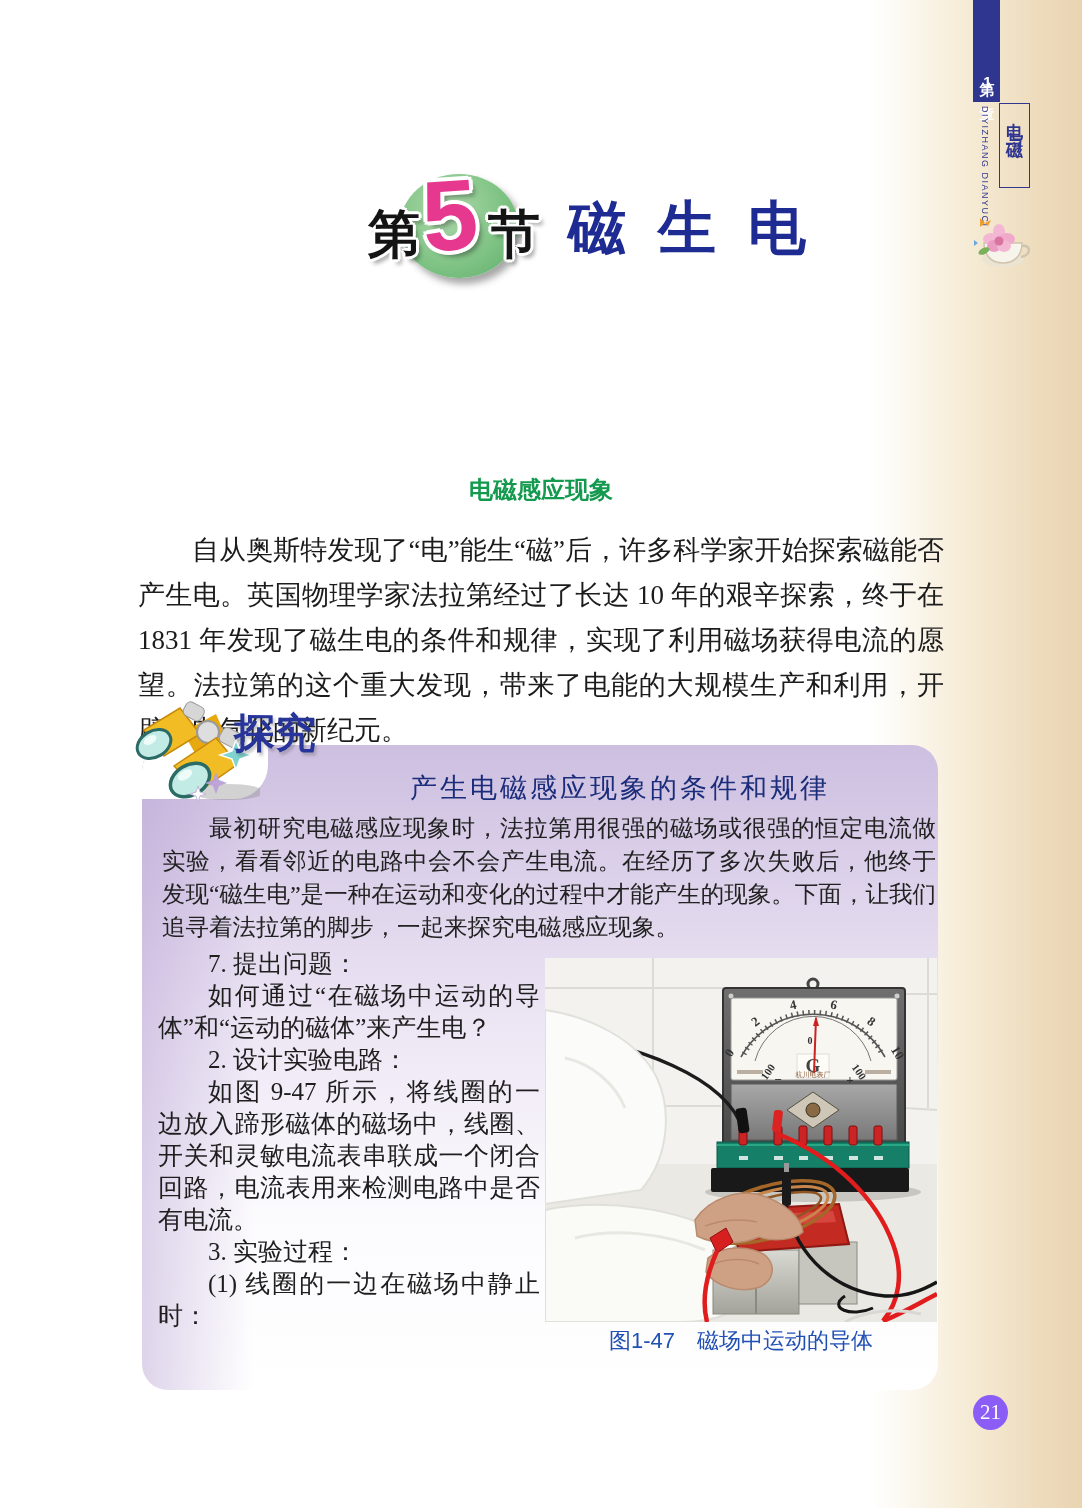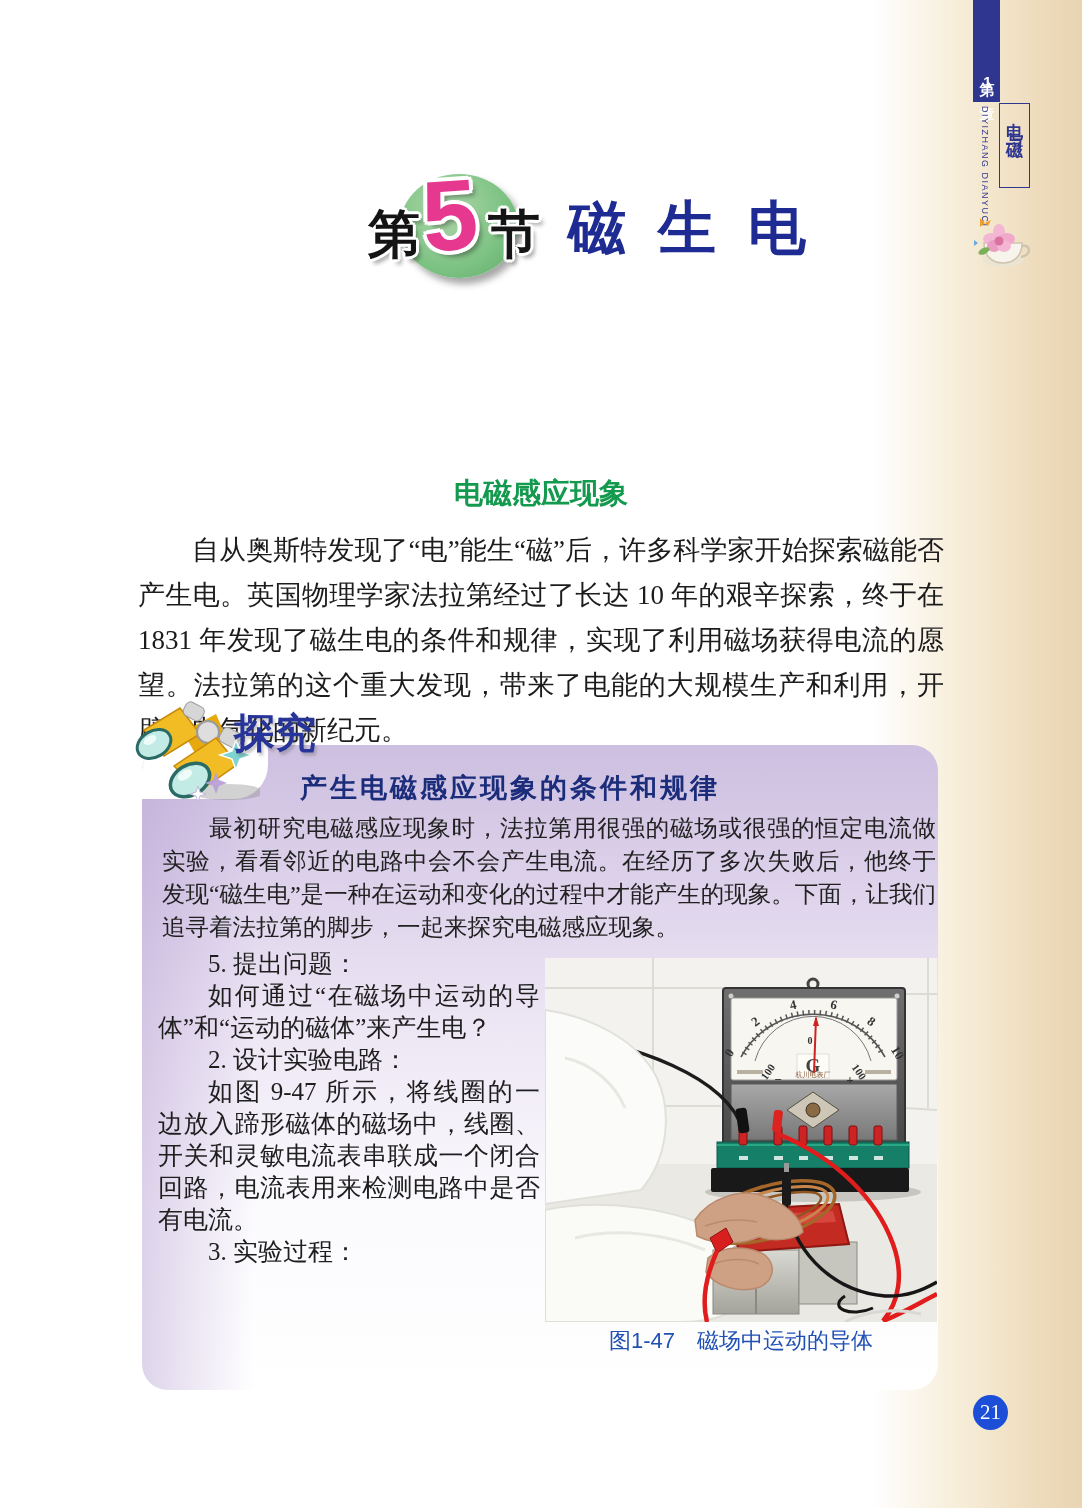--- a/index.html
+++ b/index.html
@@ -38,48 +38,48 @@
     text-shadow:-3px -3px 0 #fff, 3px -3px 0 #fff, -3px 3px 0 #fff, 3px 3px 0 #fff,
                 -4px 0 0 #fff, 4px 0 0 #fff, 0 -4px 0 #fff, 0 4px 0 #fff, 5px 6px 5px rgba(0,0,0,.35); }
   .sec-title { position:absolute; left:208px; top:24px; font-size:58px; font-weight:bold; color:#1e2b92;
     letter-spacing:32px; font-family:"Liberation Sans","DejaVu Sans",sans-serif; white-space:nowrap; }
 
   
   .para { position:absolute; left:138px; width:806px; font-size:27px; line-height:45px;
     color:#1c1c1c; text-align:justify; text-indent:2em; }
   .p1 { top:392px; }
   .green-heading { position:absolute; left:138px; top:474px; width:806px; text-align:center;
-    font-size:29px; font-weight:bold; color:#149a4e; font-family:"Liberation Sans","DejaVu Sans",sans-serif; }
+    font-size:24px; font-weight:bold; color:#149a4e; font-family:"Liberation Sans","DejaVu Sans",sans-serif; }
   .p2 { top:528px; }
 
   
   .explore-box { position:absolute; left:142px; top:745px; width:796px; height:645px; border-radius:26px;
     background-image:linear-gradient(to right, rgba(182,160,210,.45), rgba(182,160,210,0) 14%),
                      linear-gradient(to bottom, #cdbfe0 0%, #d9cde8 16%, #ece5f4 42%, #fbfafd 72%, #ffffff 100%); }
   .binoc-notch { position:absolute; left:142px; top:745px; width:126px; height:54px; background:#ffffff;
     border-radius:26px 0 34px 0; }
   .binoculars { position:absolute; left:128px; top:692px; width:132px; height:114px; }
   .explore-label { position:absolute; left:234px; top:706px; font-size:41px; font-weight:bold; color:#27359b;
     font-family:Liberation Mono, monospace; text-shadow:2px 3px 3px rgba(90,90,90,.35); }
-  .explore-title { position:absolute; left:300px; top:770px; width:640px; 
-    font-size:27px; font-weight:bold; color:#1a2c7a; letter-spacing:3px;
+  .explore-title { position:absolute; left:300px; top:770px; width:640px; text-align:center;
+    font-size:27px; font-weight:normal; color:#1a2c7a; letter-spacing:3px;
     font-family:"Liberation Sans","DejaVu Sans",sans-serif; }
   .explore-intro { position:absolute; left:162px; top:812px; width:774px; font-size:23.5px; line-height:33px;
     color:#222; text-align:justify; text-indent:2em; }
   .steps-col { position:absolute; left:158px; top:948px; width:382px; }
   .steps-col p { font-size:25px; line-height:32px; color:#1e1e1e; text-align:justify; text-indent:2em; }
 
   
   .photo { position:absolute; left:545px; top:958px; width:392px; height:364px; }
   .figure-caption { position:absolute; left:545px; top:1326px; width:392px; text-align:center;
     font-size:22px; font-weight:normal; color:#2150b4; font-family:"Liberation Sans","DejaVu Sans",sans-serif; }
 
   
   .page-circle { position:absolute; left:973px; top:1395px; width:35px; height:35px; border-radius:50%;
-    background:#1d4ed8; color:#ffffff; font-size:21px; display:flex; align-items:center; justify-content:center; }
+    background:#8b5cf6; color:#ffffff; font-size:21px; display:flex; align-items:center; justify-content:center; }
 </style>
 </head>
 <body>
 
 <div id="page">
 
   <div class="cream-strip"></div>
 
   <div class="chapter-bar">
     <span>第1章</span>
@@ -132,25 +132,26 @@
     <ellipse cx="57" cy="83" rx="8" ry="4.5" transform="rotate(-31 57 83)" fill="#eefcf9"></ellipse>
     <path d="M108,48 L112,59 L124,63 L112,67 L108,78 L104,67 L92,63 L104,59 Z" fill="#7fd4cf" stroke="#ffffff" stroke-width="1.5"></path>
     <path d="M88,80 L91,88 L99,91 L91,94 L88,102 L85,94 L77,91 L85,88 Z" fill="#b9a0d8" opacity="0.95"></path>
     <path d="M70,94 L72,100 L78,102 L72,104 L70,110 L68,104 L62,102 L68,100 Z" fill="#ffffff" stroke="#c9b8dd"></path>
   </svg>
   <div class="explore-label">探究</div>
   <div class="explore-title">产生电磁感应现象的条件和规律</div>
   <p class="explore-intro">最初研究电磁感应现象时，法拉第用很强的磁场或很强的恒定电流做实验，看看邻近的电路中会不会产生电流。在经历了多次失败后，他终于发现“磁生电”是一种在运动和变化的过程中才能产生的现象。下面，让我们追寻着法拉第的脚步，一起来探究电磁感应现象。</p>
 
   <div class="steps-col">
-    <p>5. 提出问题：</p>
+    <p>7. 提出问题：</p>
     <p>如何通过“在磁场中运动的导体”和“运动的磁体”来产生电？</p>
     <p>2. 设计实验电路：</p>
     <p>如图 9-47 所示，将线圈的一边放入蹄形磁体的磁场中，线圈、开关和灵敏电流表串联成一个闭合回路，电流表用来检测电路中是否有电流。</p>
     <p>3. 实验过程：</p>
+    <p>(1) 线圈的一边在磁场中静止时：</p>
   </div>
 
   <svg class="photo" viewBox="0 0 392 364">
     <defs>
       <linearGradient id="grayv" x1="0" y1="0" x2="0" y2="1">
         <stop offset="0" stop-color="#6f6f6f"></stop>
           <stop offset="1" stop-color="#474747"></stop>
       </linearGradient>
       <linearGradient id="panelg" x1="0" y1="0" x2="0" y2="1">
         <stop offset="0" stop-color="#a8a8a8"></stop>

